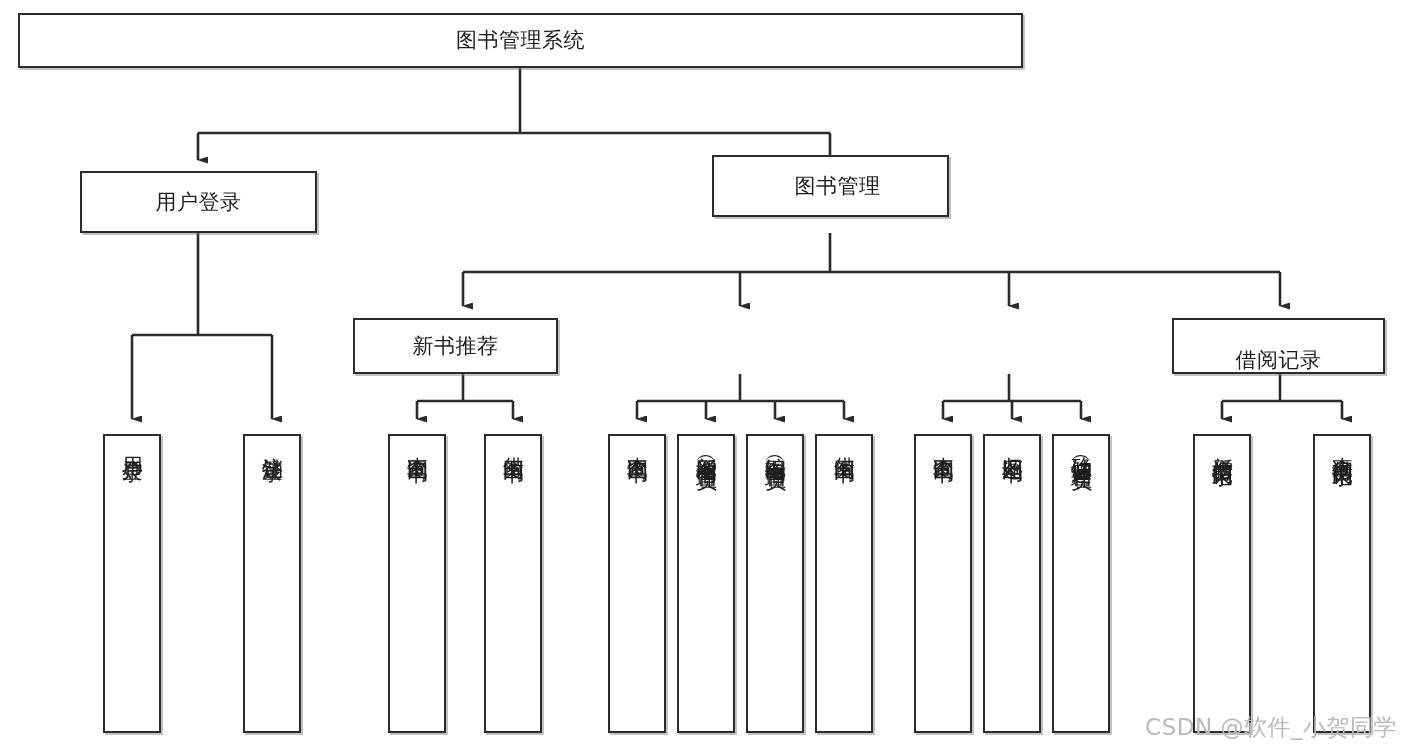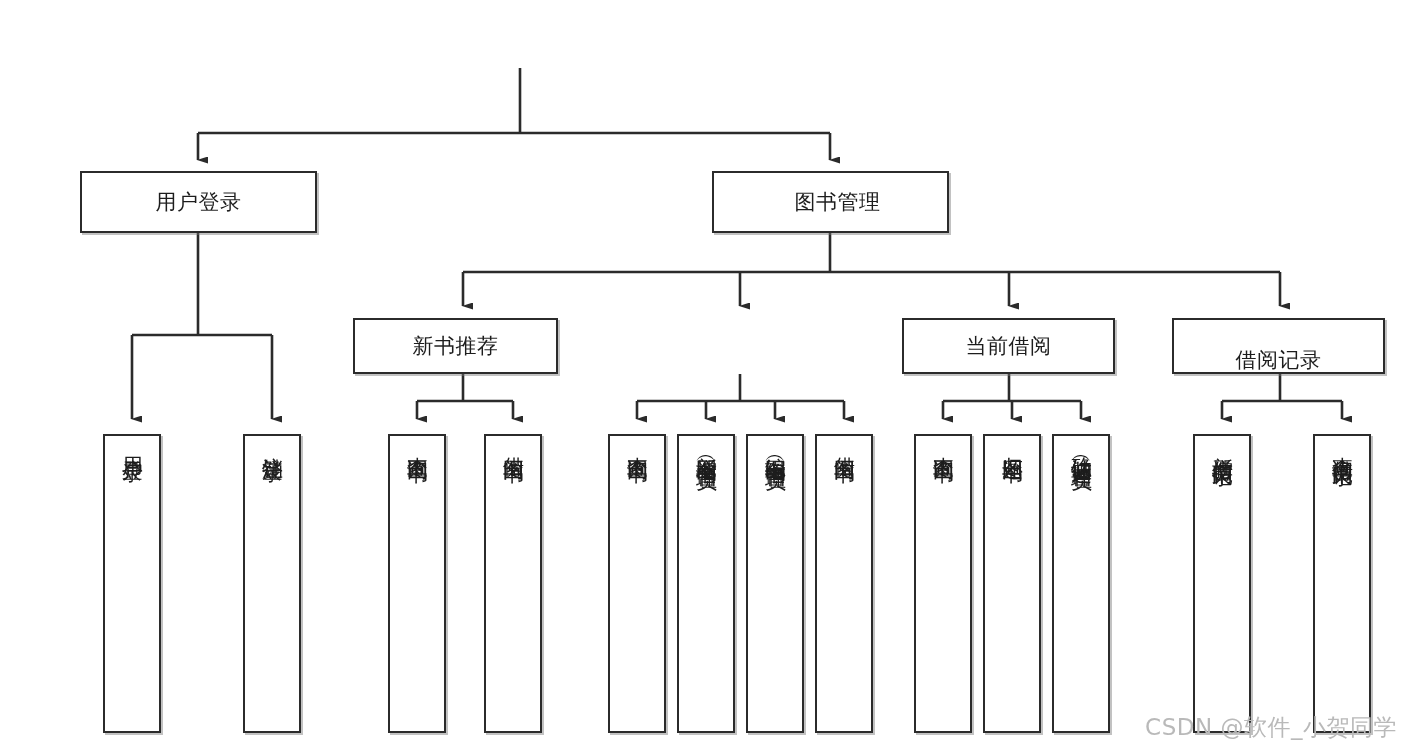--- a/index.html
+++ b/index.html
@@ -119,37 +119,37 @@
       <path d="M1012,401 L1012,419" marker-end="url(#arrowhead)"></path>
       <path d="M1081,401 L1081,419" marker-end="url(#arrowhead)"></path>
 
       <path d="M1280,374 L1280,401"></path>
       <path d="M1222,401 L1342,401"></path>
       <path d="M1222,401 L1222,419" marker-end="url(#arrowhead)"></path>
       <path d="M1342,401 L1342,419" marker-end="url(#arrowhead)"></path>
     </g>
   </svg>
 
+  <div class="node-box" style="left:18px; top:13px; width:1005px; height:55px;">
+    <span class="node-label-h">图书管理系统</span>
+  </div>
 
   <div class="node-box" style="left:80px; top:171px; width:237px; height:62px;">
     <span class="node-label-h">用户登录</span>
   </div>
 
-  <div class="node-box" style="left:712px; top:171px; width:237px; height:62px;padding-left:14px;">
+  <div class="node-box" style="left:712px; top:155px; width:237px; height:62px;padding-left:14px;">
     <span class="node-label-h">图书管理</span>
   </div>
 
   <div class="node-box" style="left:353px; top:318px; width:205px; height:56px;">
     <span class="node-label-h">新书推荐</span>
   </div>
 
 
-  <div class="node-box" style="left:902px; top:318px; width:213px; height:56px;">
-    <span class="node-label-h">当前借阅</span>
-  </div>
 
   <div class="node-box" style="left:1172px; top:318px; width:213px; height:56px;align-items:flex-end;">
     <span class="node-label-h">借阅记录</span>
   </div>
 
   <div class="node-box vertical" style="left:103px; top:434px; width:58px; height:299px;">
     <span class="node-label-v">用户登录</span>
   </div>
   <div class="node-box vertical" style="left:243px; top:434px; width:58px; height:299px;">
     <span class="node-label-v">注销登录</span>

